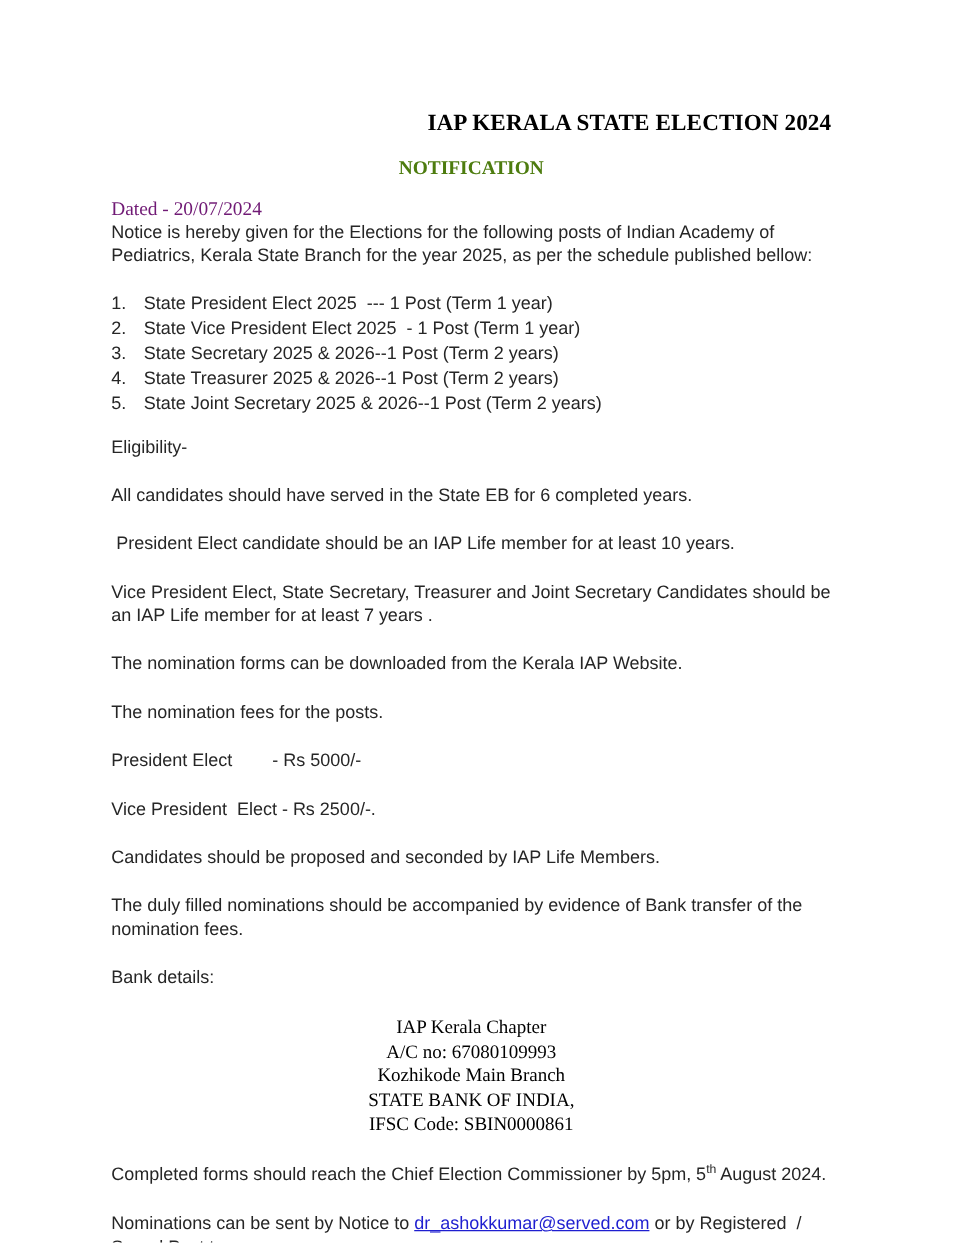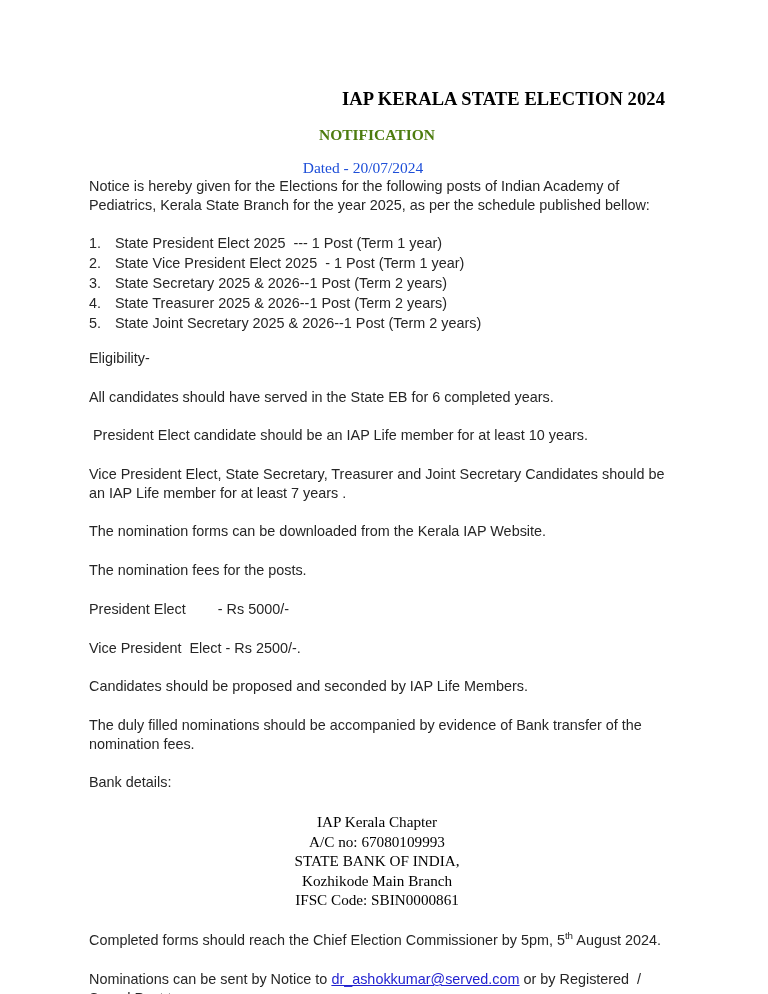--- a/index.html
+++ b/index.html
@@ -52,27 +52,27 @@
     color: #4d7c0f;
     margin: 0;
     position: absolute;
     top: 126px;
     left: 0;
     width: 576px;
   }
   .doc-date {
     font-family: "Liberation Serif", "DejaVu Serif", serif;
     font-size: 15.5px;
-    color: #1d4ed8;
+    color: #701a75;
     margin: 0;
     position: absolute;
     top: 159px;
     left: 0;
     width: 576px;
-    text-align: center;
+    text-align: left;
     padding-right: 28px;
     box-sizing: border-box;
   }
 
   
   .flow {
     position: absolute;
     top: 177px;
     left: 0;
     width: 576px;
@@ -198,22 +198,22 @@
       <div class="spacer-sm"></div>
       <p class="para ws">The duly filled nominations should be accompanied by evidence of Bank transfer of the nomination fees.</p>
       <div class="spacer-sm"></div>
       <p class="para ws">Bank details:</p>
 
       <div class="spacer-sm"></div>
 
       <div class="bank-block">
         <div>IAP Kerala Chapter</div>
         <div>A/C no: 67080109993</div>
+        <div>Kozhikode Main Branch</div>
         <div>STATE BANK OF INDIA,</div>
-        <div>Kozhikode Main Branch</div>
         <div>IFSC Code: SBIN0000861</div>
       </div>
 
       <div class="spacer-lg"></div>
 
       <p class="para"><span class="ws">Completed forms should reach the Chief Election Commissioner by 5pm, 5</span><sup class="ord">th</sup><span class="ws"> August 2024.</span></p>
 
       <div class="spacer-sm"></div>
 
       <p class="para"><span class="ws">Nominations can be sent by Notice to </span><a class="maillink" href="#">dr_ashokkumar@served.com</a><span class="ws"> or by Registered  / Speed Post to</span></p>

